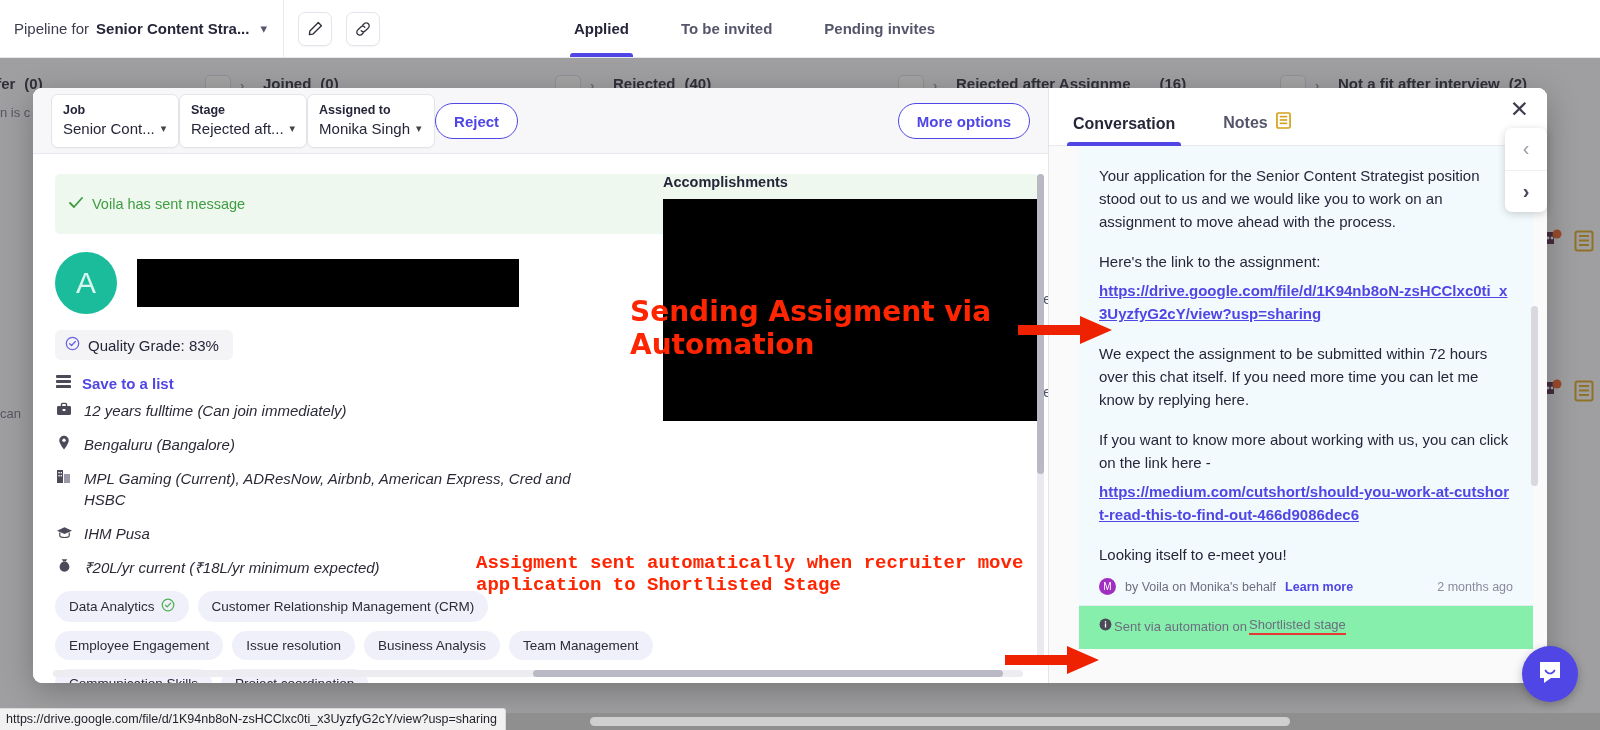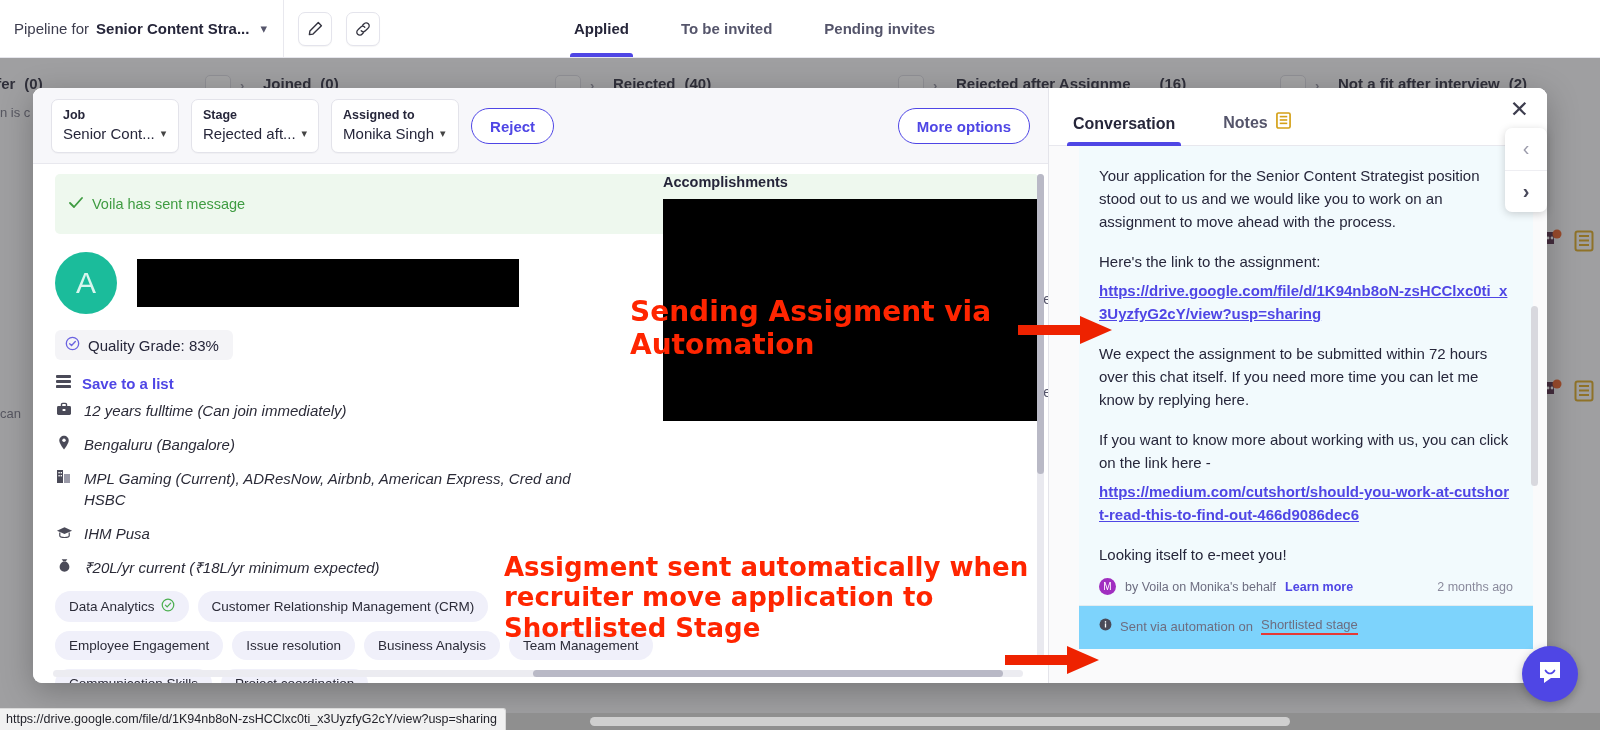--- a/index.html
+++ b/index.html
@@ -110,23 +110,23 @@
     border-radius: 9px;
     box-shadow: 0 8px 32px rgba(0,0,0,.26);
     z-index: 20;
     display: flex;
     overflow: hidden;
   }
 
   
   .lpane { width: 1015px; height: 100%; position: relative; background:#fff; }
   .lhead {
-    height: 76px; background: #f7f7fa;
+    height: 66px; background: #f7f7fa;
     border-bottom: 1px solid #e8e8ee;
-    display: flex; align-items: center; padding: 0 18px; gap: 12px;
+    display: flex; align-items: center; padding: 0 18px; 
   }
   .selbox {
     background: #fff; border: 1px solid #e3e3ea; border-radius: 7px;
     padding: 7px 11px 8px 11px; min-width: 128px; height: 54px;
     display: flex; flex-direction: column; justify-content: center;
     box-shadow: 0 1px 1px rgba(0,0,0,.03);
   }
   .selbox .lab { font-size: 12.5px; font-weight: bold; color: #26263a; margin-bottom: 3px; }
   .selbox .val { font-size: 15px; color: #26263a; display: flex; align-items: center; gap: 6px; }
   .selbox .val .cv { font-size: 11px; color: #444; }
@@ -254,40 +254,40 @@
   }
   .mini-av {
     width: 17px; height: 17px; border-radius: 50%;
     background: #a02ec0; color: #fff; font-size: 10px;
     display: flex; align-items: center; justify-content: center;
   }
   .learn { color: #4f46e5; font-weight: bold; }
   .ago { margin-left: auto; color: #8a8a9c; }
   .auto-note {
     border-top: 1px solid #e3ecef;
-    margin: 0 14px 0 30px; background: #7dd3fc;
+    margin: 0 14px 0 30px; background: #86efac;
     padding: 11px 20px 14px 20px;
     font-size: 13px; color: #6d6d80;
-    display: flex; align-items: center; gap: 8px;
+    display: flex; align-items: center; gap: 2px;
   }
   .auto-stage { color: #6d6d80; border-bottom: 2px solid #e53935; padding-bottom: 1px; }
   .rscroll {
     position: absolute; right: 9px; top: 160px; width: 7px; height: 180px;
     background: #d8d8de; border-radius: 4px;
   }
 
   
   .ann {
     position: absolute; z-index: 32;
     color: #ff2500; font-weight: bold; text-align: left;
     line-height: 1.17;
     font-family: "DejaVu Sans", sans-serif;
   }
   .ann-1 { left: 630px; top: 296px; width: 376px; font-size: 28px; }
-  .ann-2 { left: 504px; top: 552px; width: 560px; font-size: 26px; }
+  .ann-2 { left: 476px; top: 552px; width: 560px; font-size: 19px; font-family: Liberation Mono, monospace; }
   .arrow { position: absolute; z-index: 33; }
 
   
   .intercom {
     position: absolute; right: 22px; bottom: 28px;
     width: 56px; height: 56px; border-radius: 50%;
     background: #4f46e5; z-index: 35;
     display: flex; align-items: center; justify-content: center;
     box-shadow: 0 3px 10px rgba(0,0,0,.25);
   }

